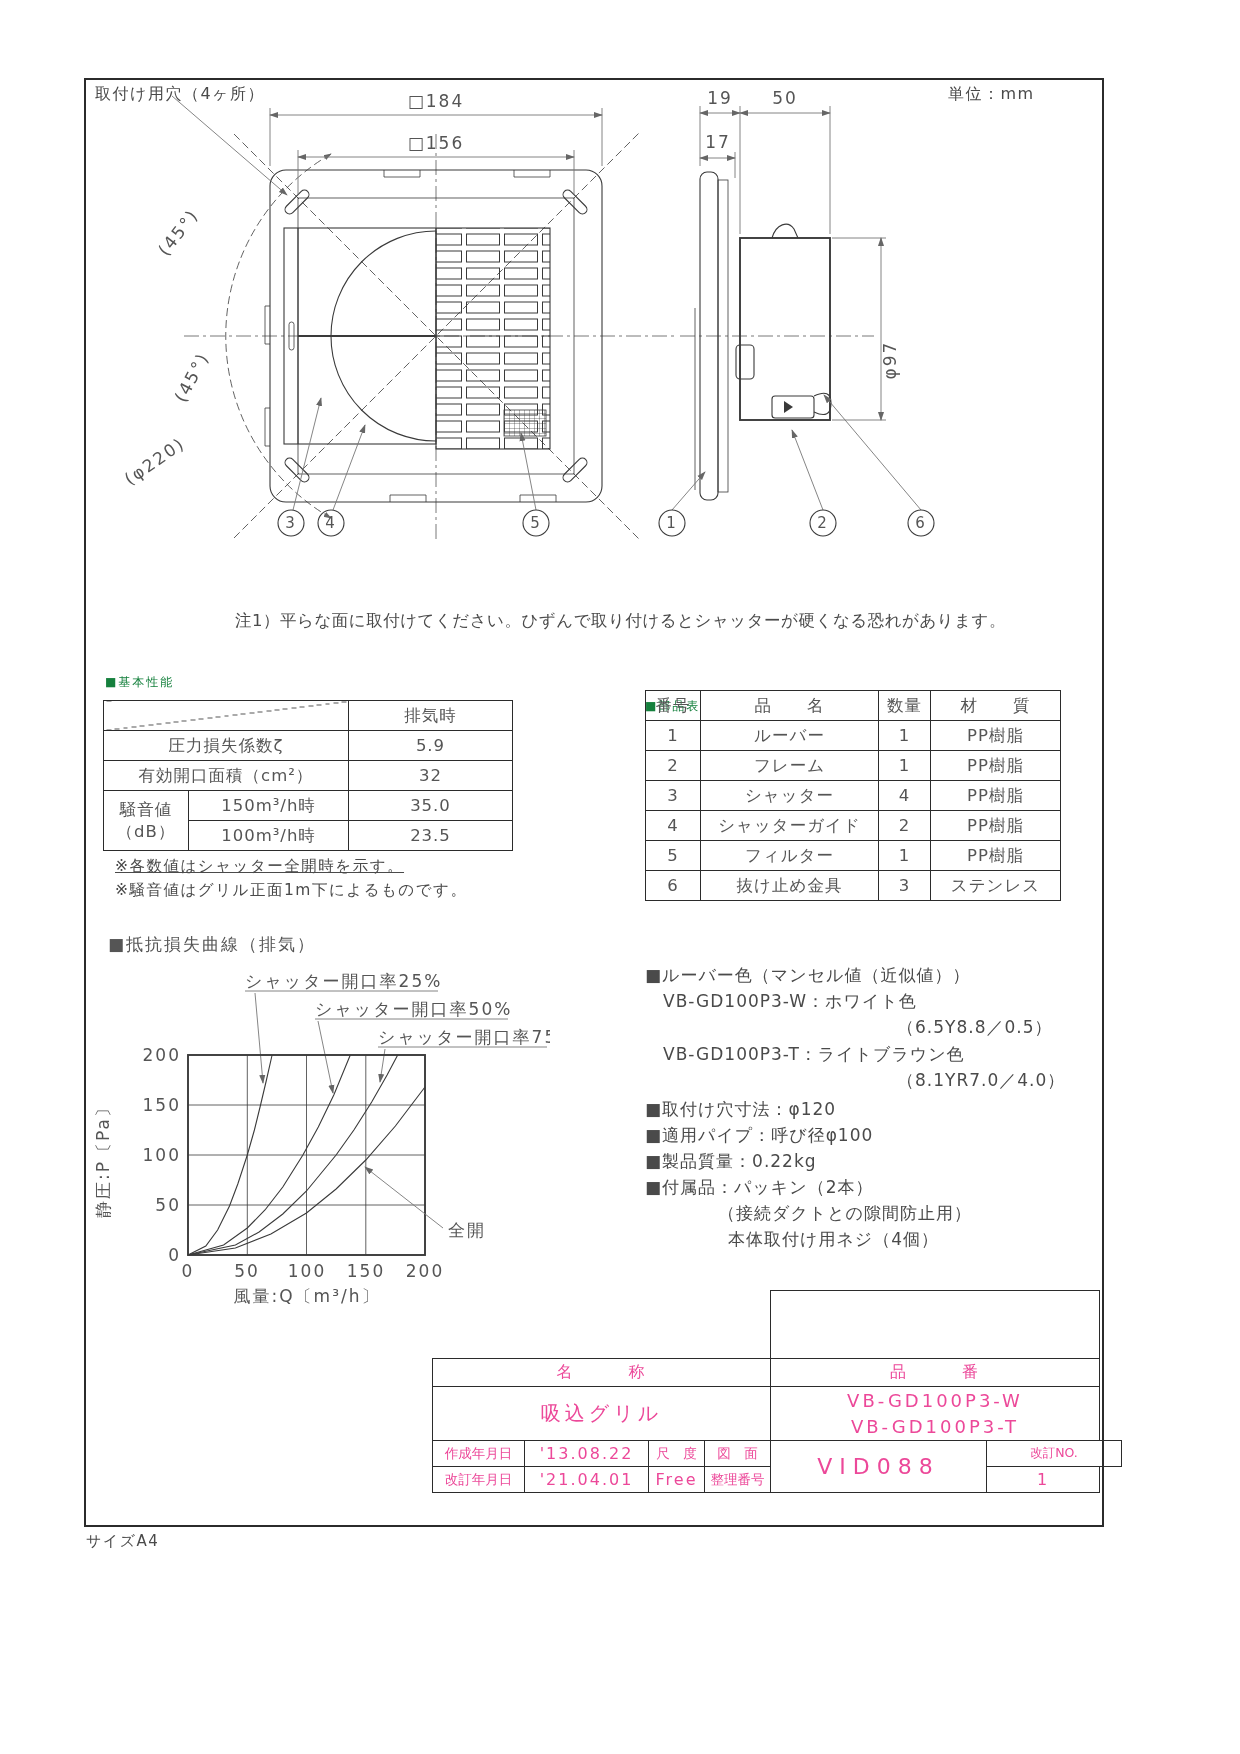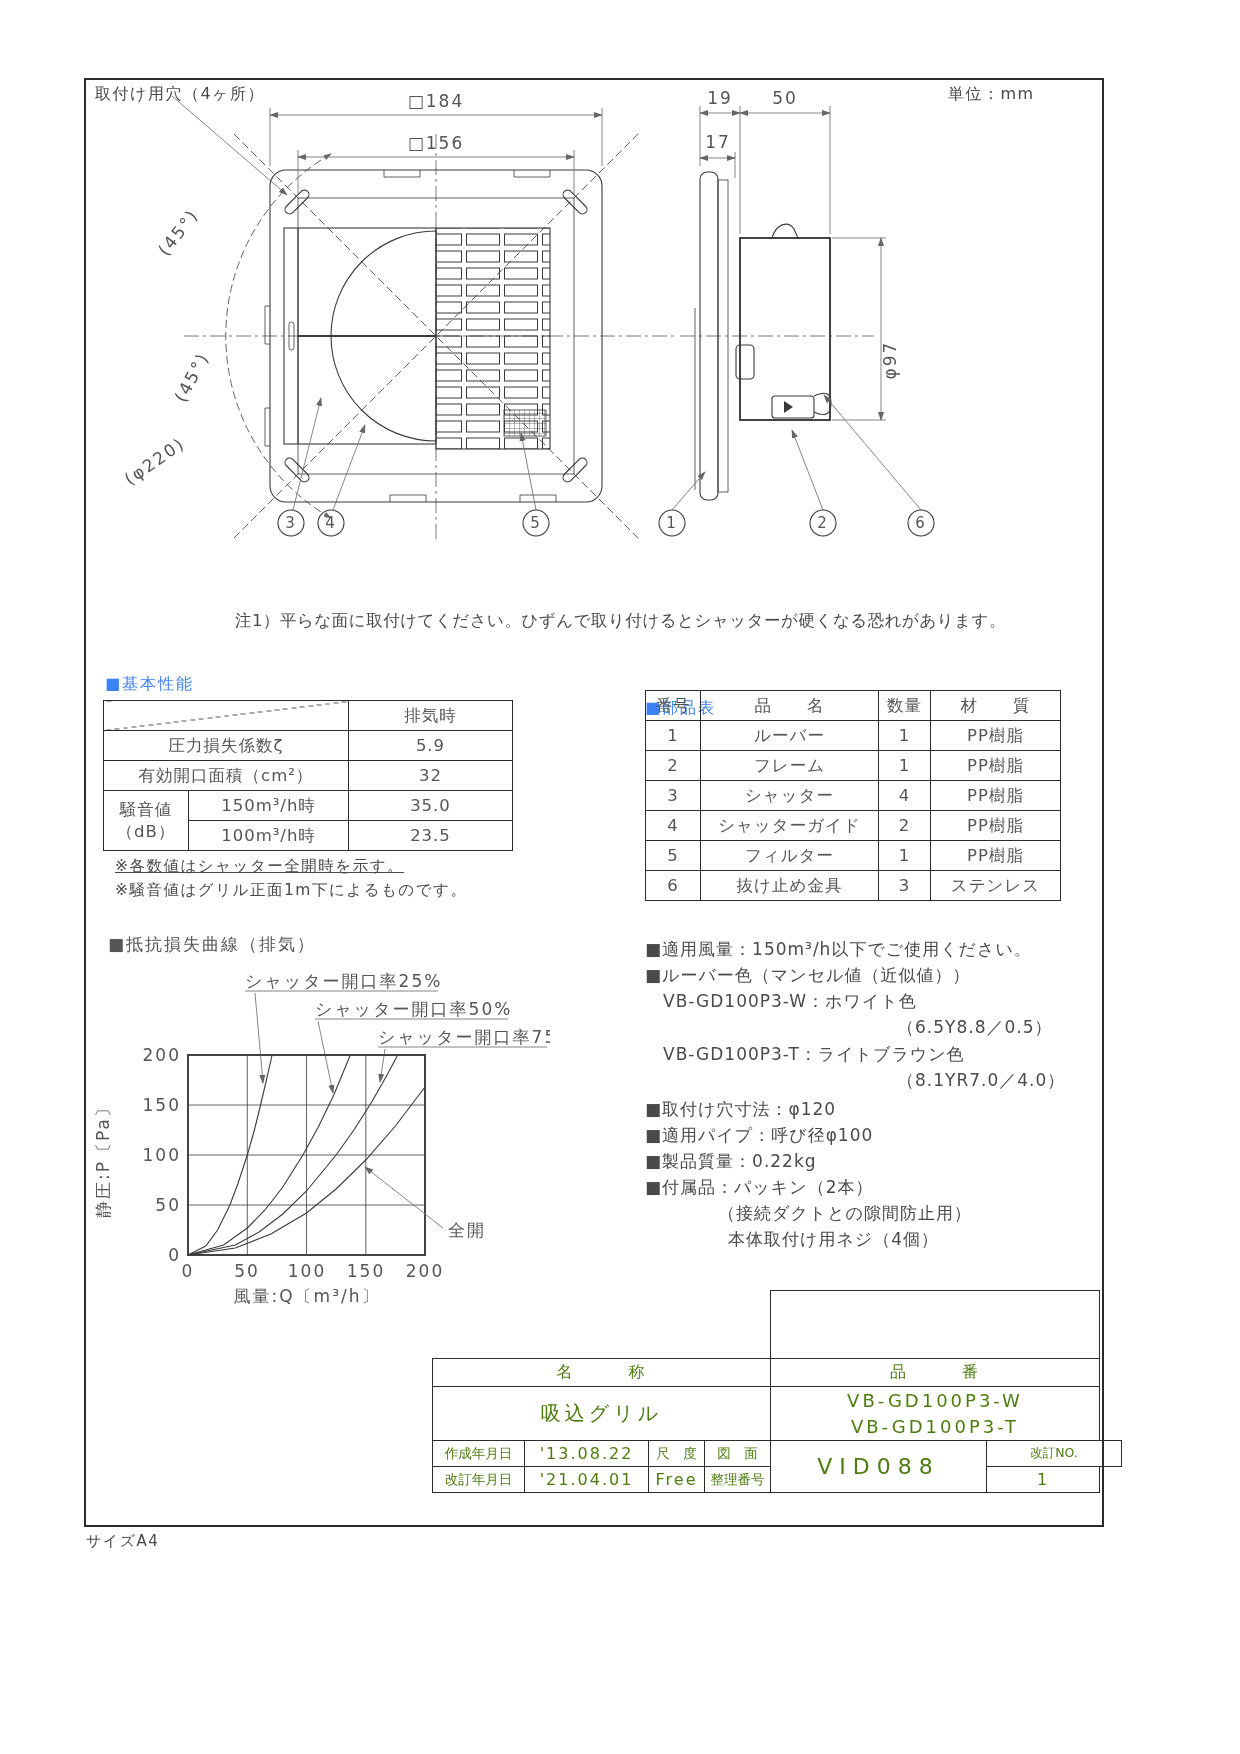--- a/index.html
+++ b/index.html
@@ -1,31 +1,31 @@
 <!DOCTYPE html>
 <html><head>
 <meta charset="utf-8">
 <style>
   html,body{margin:0;padding:0;background:#fff;}
   #page{position:relative;width:1240px;height:1754px;background:#fff;overflow:hidden;
         font-family:"DejaVu Sans","Liberation Sans",sans-serif;color:#444;}
   .abs{position:absolute;white-space:nowrap;}
   .lbl{position:absolute;font-size:16px;color:#4a4a4a;letter-spacing:1.5px;white-space:nowrap;text-align:center;}
-  .sec{position:absolute;font-size:16px;color:#3b82f6;letter-spacing:2px;white-space:nowrap;}
+  .sec{position:absolute;font-size:12px;color:#15803d;letter-spacing:2px;white-space:nowrap;}
   .note{position:absolute;font-size:16.5px;color:#4a4a4a;letter-spacing:0.5px;white-space:nowrap;}
   .border-frame{position:absolute;border:2px solid #2b2b2b;}
   
   table.dt{border-collapse:collapse;position:absolute;table-layout:fixed;}
   table.dt td{border:1.4px solid #2b2b2b;font-size:16.5px;color:#555;text-align:center;
               padding:0 4px;letter-spacing:1px;overflow:hidden;}
   td.left{text-align:left;padding-left:8px;}
   td.diag{background:linear-gradient(to bottom right,transparent 49.5%,#555 49.5%,#555 50.5%,transparent 50.5%);}
   
   .tbcell{position:absolute;border:1.5px solid #2b2b2b;display:flex;align-items:center;
-          justify-content:center;font-size:16px;color:#4d7c0f;letter-spacing:2px;white-space:nowrap;box-sizing:border-box;}
+          justify-content:center;font-size:16px;color:#ec4899;letter-spacing:2px;white-space:nowrap;box-sizing:border-box;}
   
   .ln{stroke:#3a3a3a;fill:none;stroke-width:1.1px;}
   .thin{stroke-width:0.8px;}
   .thick{stroke-width:1.9px;}
   .dash{stroke-dasharray:8 4;}
   .cdash{stroke-dasharray:15 4 3 4;stroke-width:0.8px;stroke:#555;}
   .dim{stroke:#777;stroke-width:0.9px;fill:none;}
   text.d{fill:#555;font-size:17px;letter-spacing:2px;font-family:"DejaVu Sans","Liberation Sans",sans-serif;}
   text.small{font-size:15px;}
   .spec-line{position:absolute;font-size:17px;color:#4a4a4a;letter-spacing:1px;white-space:nowrap;}
@@ -234,21 +234,20 @@
     </tr>
     <tr style="height:30px">
       <td>6</td>
       <td class="left">抜け止め金具</td>
       <td>3</td>
       <td class="left">ステンレス</td>
     </tr>
   </tbody>
     </table>
 
-  <div class="spec-line" style="left:645px;top:938px;">■適用風量：150m³/h以下でご使用ください。</div>
   <div class="spec-line" style="left:645px;top:964px;">■ルーバー色（マンセル値（近似値））</div>
   <div class="spec-line" style="left:663px;top:990px;">VB-GD100P3-W：ホワイト色</div>
   <div class="spec-line" style="left:897px;top:1016px;">（6.5Y8.8／0.5）</div>
   <div class="spec-line" style="left:663px;top:1043px;">VB-GD100P3-T：ライトブラウン色</div>
   <div class="spec-line" style="left:897px;top:1069px;">（8.1YR7.0／4.0）</div>
   <div class="spec-line" style="left:645px;top:1098px;">■取付け穴寸法：φ120</div>
   <div class="spec-line" style="left:645px;top:1124px;">■適用パイプ：呼び径φ100</div>
   <div class="spec-line" style="left:645px;top:1150px;">■製品質量：0.22kg</div>
   <div class="spec-line" style="left:645px;top:1176px;">■付属品：パッキン（2本）</div>
   <div class="spec-line" style="left:718px;top:1202px;">（接続ダクトとの隙間防止用）</div>

